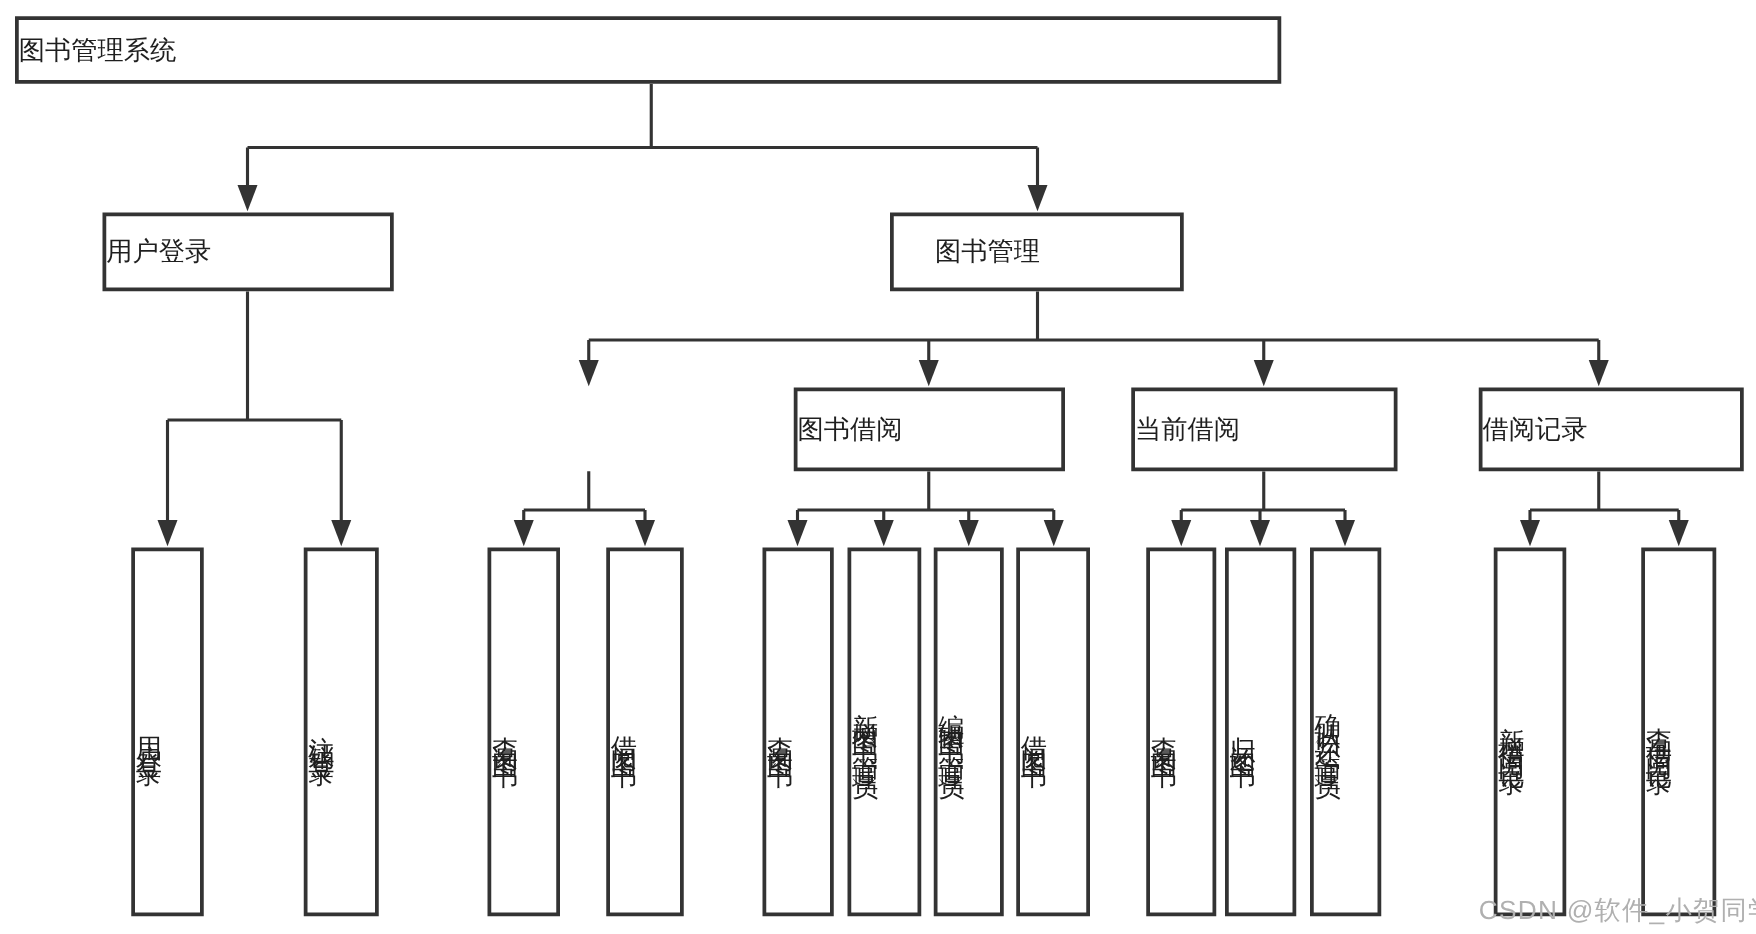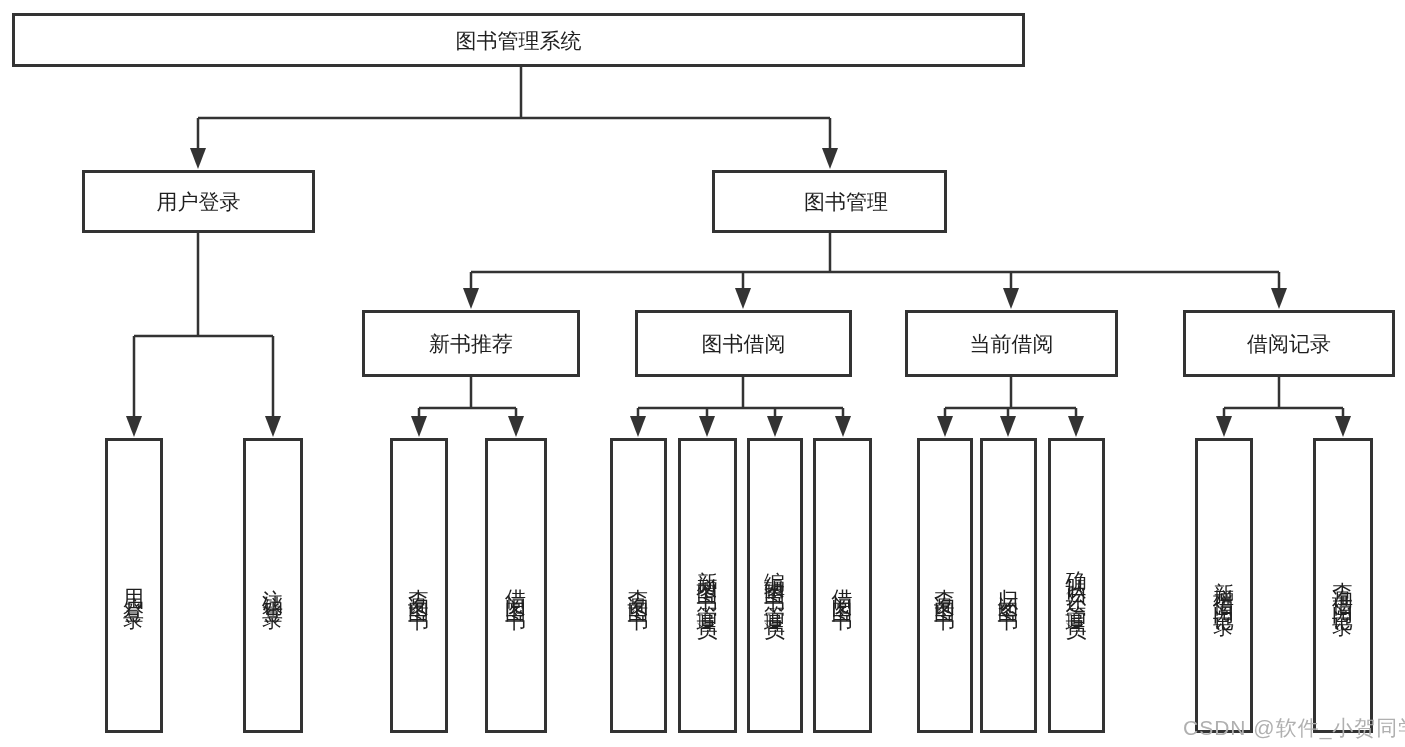--- a/index.html
+++ b/index.html
@@ -7,21 +7,21 @@
     position:relative; width:1405px; height:747px; overflow:hidden;
     background:var(--bg,#ffffff);
     font-family:"Liberation Sans","DejaVu Sans",sans-serif;
   }
   .conn { position:absolute; left:0; top:0; z-index:0; }
   .cline { stroke:var(--line,#333333); stroke-width:2.5; fill:none; }
   .carrow { fill:var(--line,#333333); stroke:none; }
   .box {
     position:absolute; box-sizing:border-box; z-index:1;
     border:3px solid var(--line,#333333); background:var(--boxbg,#ffffff);
-    display:flex; align-items:center; justify-content:center;
+    display:flex; align-items:center; 
     color:var(--text,#1f1f1f); font-size:21px; line-height:1;
   }
   .vlabel {
     writing-mode:vertical-rl; letter-spacing:7px;
     display:block; white-space:nowrap;
   }
   
   .b-root { left:12px;  top:13px;  width:1013px; height:54px; }
   
   .b-l2a  { left:82px;  top:170px; width:233px; height:63px; }
@@ -92,23 +92,20 @@
     <span>图书管理系统</span>
   </div>
 
   <div class="box b-l2a">
     <span>用户登录</span>
   </div>
   <div class="box b-l2b">
     <span>图书管理</span>
   </div>
 
-  <div class="box b-l3a">
-    <span>新书推荐</span>
-  </div>
   <div class="box b-l3b">
     <span>图书借阅</span>
   </div>
   <div class="box b-l3c">
     <span>当前借阅</span>
   </div>
   <div class="box b-l3d">
     <span>借阅记录</span>
   </div>
 

